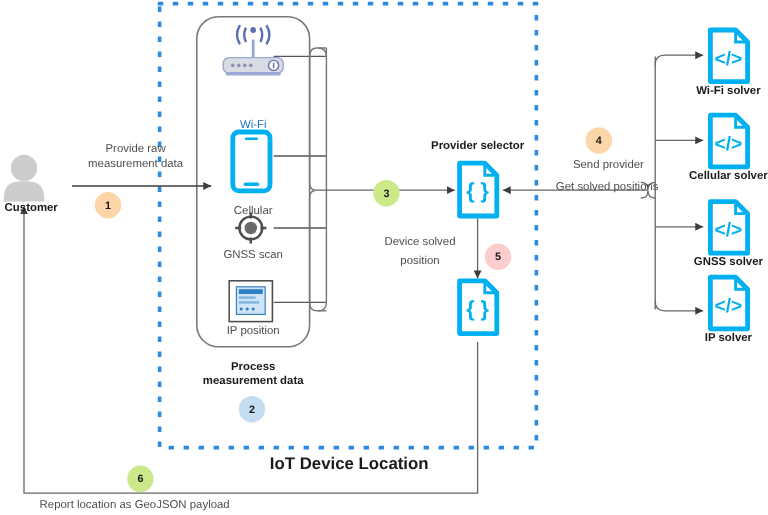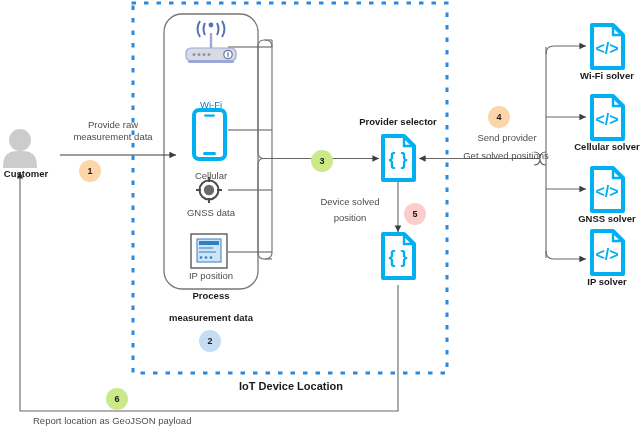--- a/index.html
+++ b/index.html
@@ -182,42 +182,42 @@
     </g>
   </svg>
 
   <div class="lbl bold" style="left:0px; top:168px; width:52px;">Customer</div>
 
   <div class="lbl" style="left:58px; top:119px; width:110px;">Provide raw</div>
   <div class="lbl" style="left:58px; top:131px; width:110px;">measurement data</div>
 
   <div class="lbl blue" style="left:181px; top:79px; width:60px;">Wi-Fi</div>
   <div class="lbl" style="left:181px; top:150px; width:60px;margin-top:20px;">Cellular</div>
-  <div class="lbl" style="left:176px; top:207px; width:70px;">GNSS data</div>
+  <div class="lbl" style="left:176px; top:207px; width:70px;">GNSS scan</div>
   <div class="lbl" style="left:176px; top:270px; width:70px;">IP position</div>
 
-  <div class="lbl bold" style="left:156px; top:290px; width:110px;">Process</div>
+  <div class="lbl bold" style="left:156px; top:300px; width:110px;">Process</div>
   <div class="lbl bold" style="left:156px; top:312px; width:110px;">measurement data</div>
 
 
   <div class="lbl bold" style="left:341px; top:116px; width:114px;">Provider selector</div>
 
   <div class="lbl" style="left:462px; top:132px; width:90px;">Send provider</div>
   <div class="lbl" style="left:447px; top:150px; width:118px;">Get solved positions</div>
 
   <div class="lbl" style="left:305px; top:196px; width:90px;">Device solved</div>
   <div class="lbl" style="left:305px; top:212px; width:90px;">position</div>
 
 
   <div class="lbl bold" style="left:565px; top:70px; width:84px;">Wi-Fi solver</div>
   <div class="lbl bold" style="left:563px; top:141px; width:88px;">Cellular solver</div>
   <div class="lbl bold" style="left:565px; top:213px; width:84px;">GNSS solver</div>
   <div class="lbl bold" style="left:568px; top:276px; width:78px;">IP solver</div>
 
-  <div class="lbl bold" style="left:216px; top:381px; width:150px; font-size:11px;">IoT Device Location</div>
+  <div class="lbl bold" style="left:216px; top:381px; width:150px; font-size:14px;">IoT Device Location</div>
 
   <div class="lbl left" style="left:33px; top:415px;">Report location as GeoJSON payload</div>
 
   <div class="badge" style="left: 79px; top: 160px; background: rgb(252, 213, 168);">
     <span>1</span>
   </div>
   <div class="badge" style="left: 199px; top: 330px; background: rgb(197, 221, 242);">
     <span>2</span>
   </div>
   <div class="badge" style="left: 311px; top: 150px; background: rgb(204, 233, 138);">

